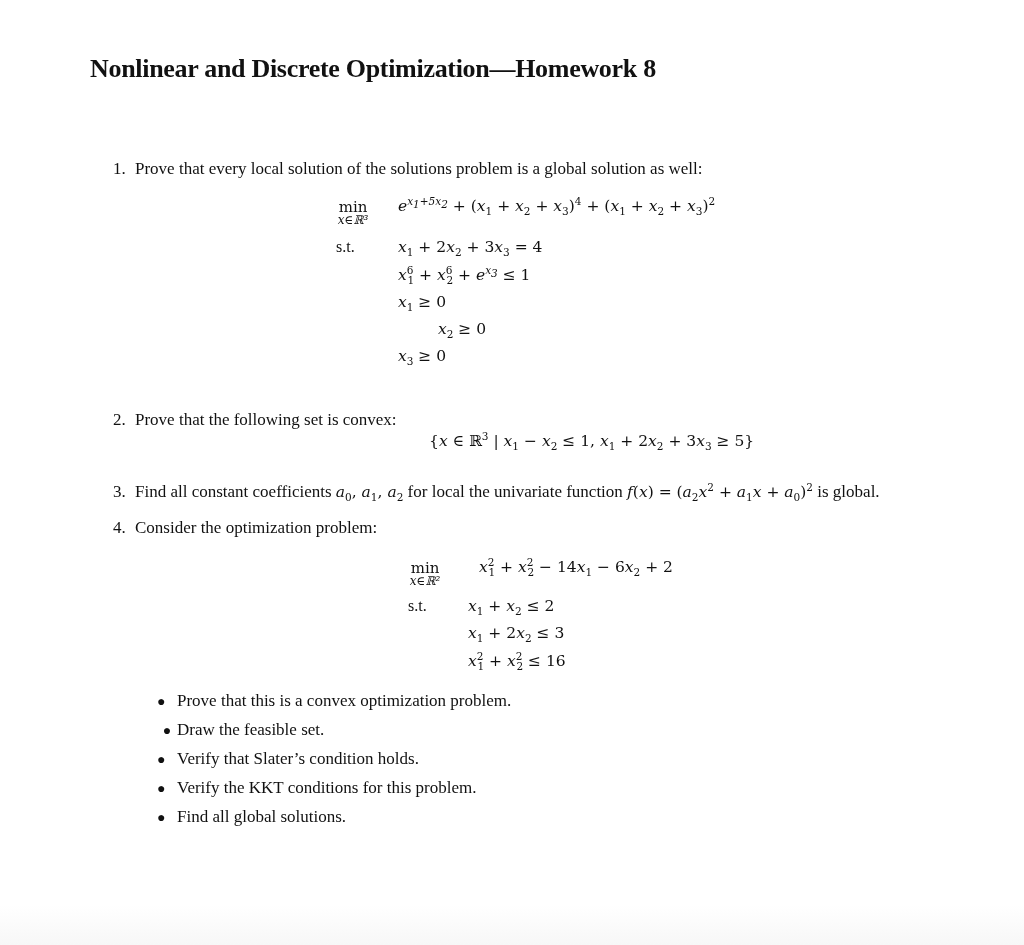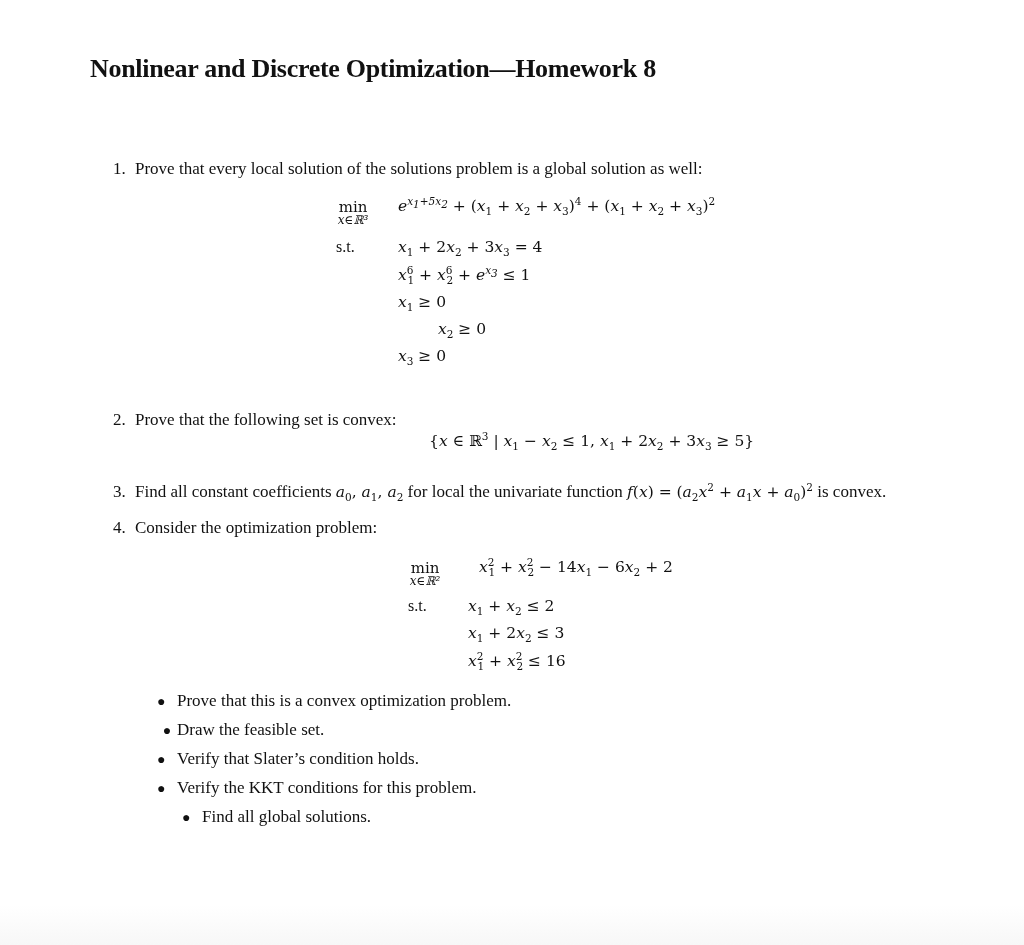--- a/index.html
+++ b/index.html
@@ -63,21 +63,21 @@
 </div>
 <div class="abs m" style="left:392px; top:432px;margin-left:37px;">
   {<span class="mi">x</span> ∈ ℝ<sup>3</sup> | <span class="mi">x</span><sub>1</sub> − <span class="mi">x</span><sub>2</sub> ≤ 1, <span class="mi">x</span><sub>1</sub> + 2<span class="mi">x</span><sub>2</sub> + 3<span class="mi">x</span><sub>3</sub> ≥ 5}
 </div>
 
 <div class="abs p" style="left:113px; top:482px;">
   <span class="num">3.</span><span>Find all constant coefficients</span>
   <span class="m"><span class="mi">a</span><sub>0</sub>, <span class="mi">a</span><sub>1</sub>, <span class="mi">a</span><sub>2</sub></span>
   <span>for local the univariate function</span>
   <span class="m"><span class="mi">f</span>(<span class="mi">x</span>) = (<span class="mi">a</span><sub>2</sub><span class="mi">x</span><sup>2</sup> + <span class="mi">a</span><sub>1</sub><span class="mi">x</span> + <span class="mi">a</span><sub>0</sub>)<sup>2</sup></span>
-  <span>is convex.</span>
+  <span>is global.</span>
 </div>
 
 <div class="abs p" style="left:113px; top:518px;">
   <span class="num">4.</span><span>Consider the optimization problem:</span>
 </div>
 
 <div class="abs" style="left:408px; top:559px; text-align:center; width:34px;">
   <div class="minlbl">min</div>
   <div class="minsub" style="margin-top:-3px;">x∈ℝ²</div>
 </div>
@@ -103,15 +103,15 @@
 </div>
 <div class="abs bl" style="left:157px; top:720px;text-align:center;">
   <span class="bullet">●</span><span>Draw the feasible set.</span>
 </div>
 <div class="abs bl" style="left:157px; top:749px;">
   <span class="bullet">●</span><span>Verify that Slater’s condition holds.</span>
 </div>
 <div class="abs bl" style="left:157px; top:778px;">
   <span class="bullet">●</span><span>Verify the KKT conditions for this problem.</span>
 </div>
-<div class="abs bl" style="left:157px; top:807px;margin-left:25px;">
+<div class="abs bl" style="left:157px; top:807px;">
   <span class="bullet">●</span><span>Find all global solutions.</span>
 </div>
 
 </body></html>

